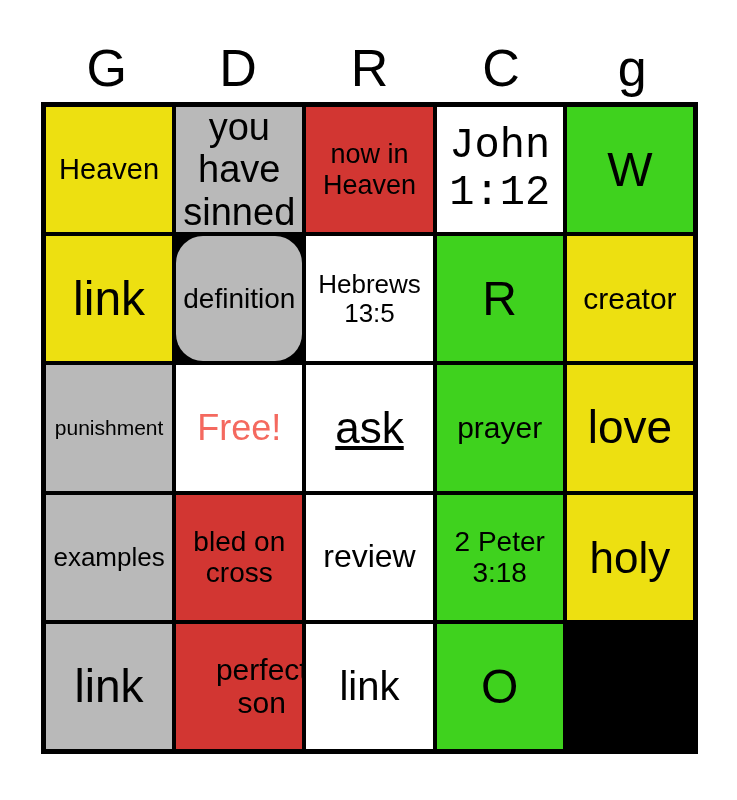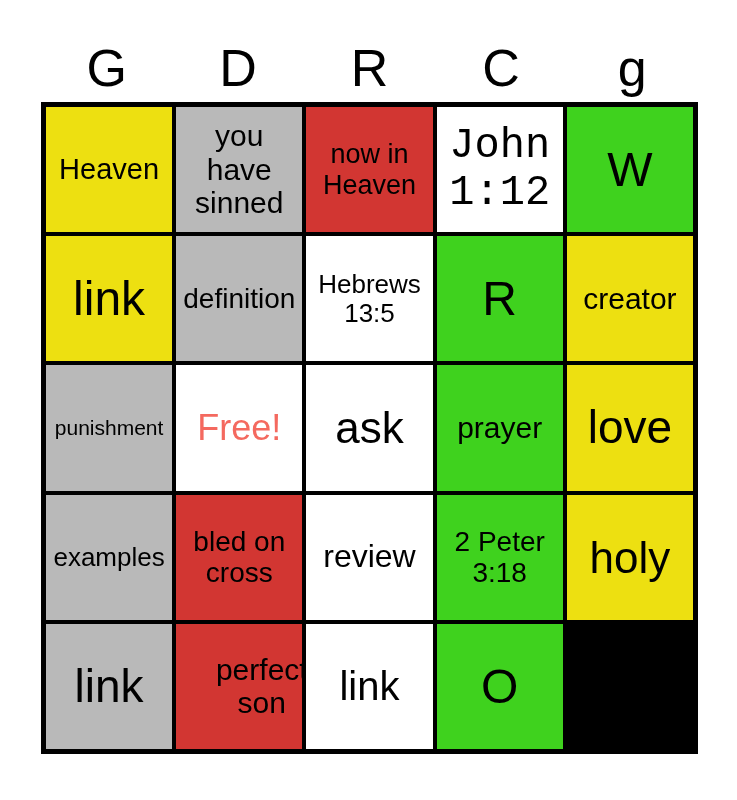--- a/index.html
+++ b/index.html
@@ -45,32 +45,32 @@
 <div class="card">
   <div class="header-row">
     <span class="letter">G</span>
     <span class="letter">D</span>
     <span class="letter">R</span>
     <span class="letter">C</span>
     <span class="letter">g</span>
   </div>
   <div class="bingo-grid">
       <div class="cell" style="background: rgb(237, 224, 17); color: rgb(0, 0, 0); font-size: 29px;">Heaven</div>
-      <div class="cell" style="background: rgb(185, 185, 185); color: rgb(0, 0, 0); font-size: 30px;">you have sinned</div>
+      <div class="cell" style="background: rgb(185, 185, 185); color: rgb(0, 0, 0); font-size: 38px;">you have sinned</div>
       <div class="cell" style="background: rgb(210, 54, 50); color: rgb(0, 0, 0); font-size: 27px;">now in Heaven</div>
       <div class="cell" style="background: rgb(255, 255, 255); color: rgb(0, 0, 0); font-size: 42px; font-family: Liberation Mono, monospace;">John 1:12</div>
       <div class="cell" style="background: rgb(63, 210, 30); color: rgb(0, 0, 0); font-size: 48px;">W</div>
       <div class="cell" style="background: rgb(237, 224, 17); color: rgb(0, 0, 0); font-size: 48px;">link</div>
-      <div class="cell" style="background: rgb(185, 185, 185); color: rgb(0, 0, 0); font-size: 28px;">definition</div>
+      <div class="cell" style="background: rgb(185, 185, 185); color: rgb(0, 0, 0); font-size: 28px; border-radius: 27px;">definition</div>
       <div class="cell" style="background: rgb(255, 255, 255); color: rgb(0, 0, 0); font-size: 26px;">Hebrews 13:5</div>
       <div class="cell" style="background: rgb(63, 210, 30); color: rgb(0, 0, 0); font-size: 48px;">R</div>
       <div class="cell" style="background: rgb(237, 224, 17); color: rgb(0, 0, 0); font-size: 30px;">creator</div>
       <div class="cell" style="background: rgb(185, 185, 185); color: rgb(0, 0, 0); font-size: 21px;">punishment</div>
       <div class="cell" style="background: rgb(255, 255, 255); color: rgb(244, 105, 95); font-size: 36px;">Free!</div>
-      <div class="cell" style="background: rgb(255, 255, 255); color: rgb(0, 0, 0); font-size: 44px;">ask</div>
+      <div class="cell" style="background: rgb(255, 255, 255); color: rgb(0, 0, 0); font-size: 44px; text-decoration: underline;">ask</div>
       <div class="cell" style="background: rgb(63, 210, 30); color: rgb(0, 0, 0); font-size: 30px;">prayer</div>
       <div class="cell" style="background: rgb(237, 224, 17); color: rgb(0, 0, 0); font-size: 46px;">love</div>
       <div class="cell" style="background: rgb(185, 185, 185); color: rgb(0, 0, 0); font-size: 26px;">examples</div>
       <div class="cell" style="background: rgb(210, 54, 50); color: rgb(0, 0, 0); font-size: 28px;">bled on cross</div>
       <div class="cell" style="background: rgb(255, 255, 255); color: rgb(0, 0, 0); font-size: 32px;">review</div>
       <div class="cell" style="background: rgb(63, 210, 30); color: rgb(0, 0, 0); font-size: 28px;">2 Peter 3:18</div>
       <div class="cell" style="background: rgb(237, 224, 17); color: rgb(0, 0, 0); font-size: 44px;">holy</div>
       <div class="cell" style="background: rgb(185, 185, 185); color: rgb(0, 0, 0); font-size: 46px;">link</div>
       <div class="cell" style="background: rgb(210, 54, 50); color: rgb(0, 0, 0); font-size: 30px; padding-left: 48px;">perfect son</div>
       <div class="cell" style="background: rgb(255, 255, 255); color: rgb(0, 0, 0); font-size: 40px;">link</div>

